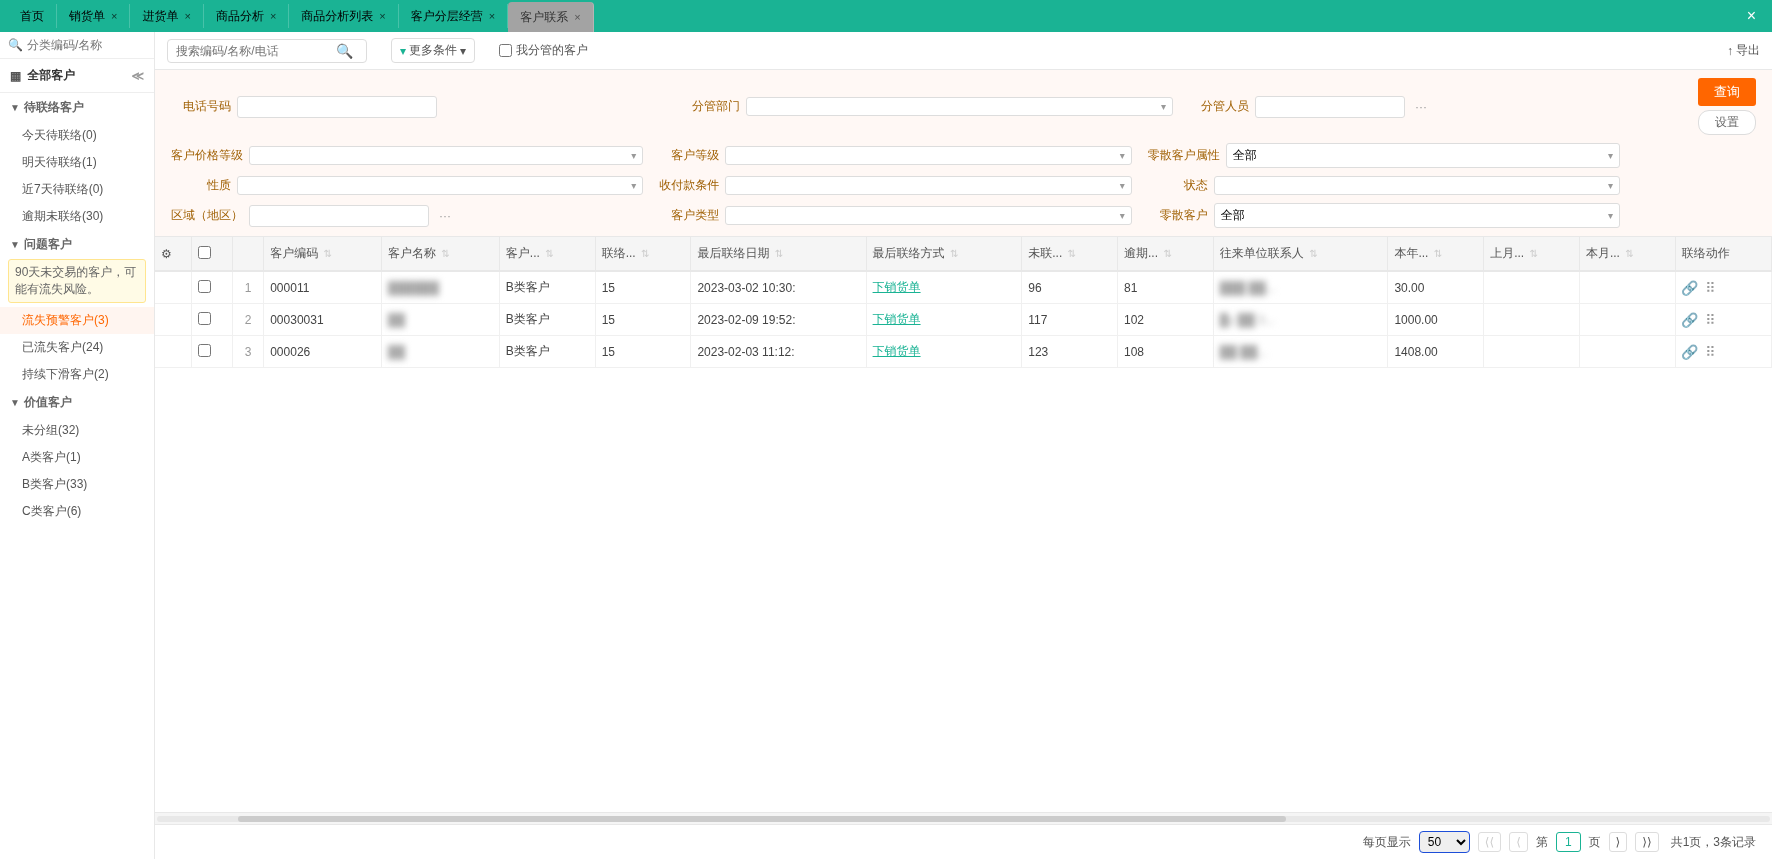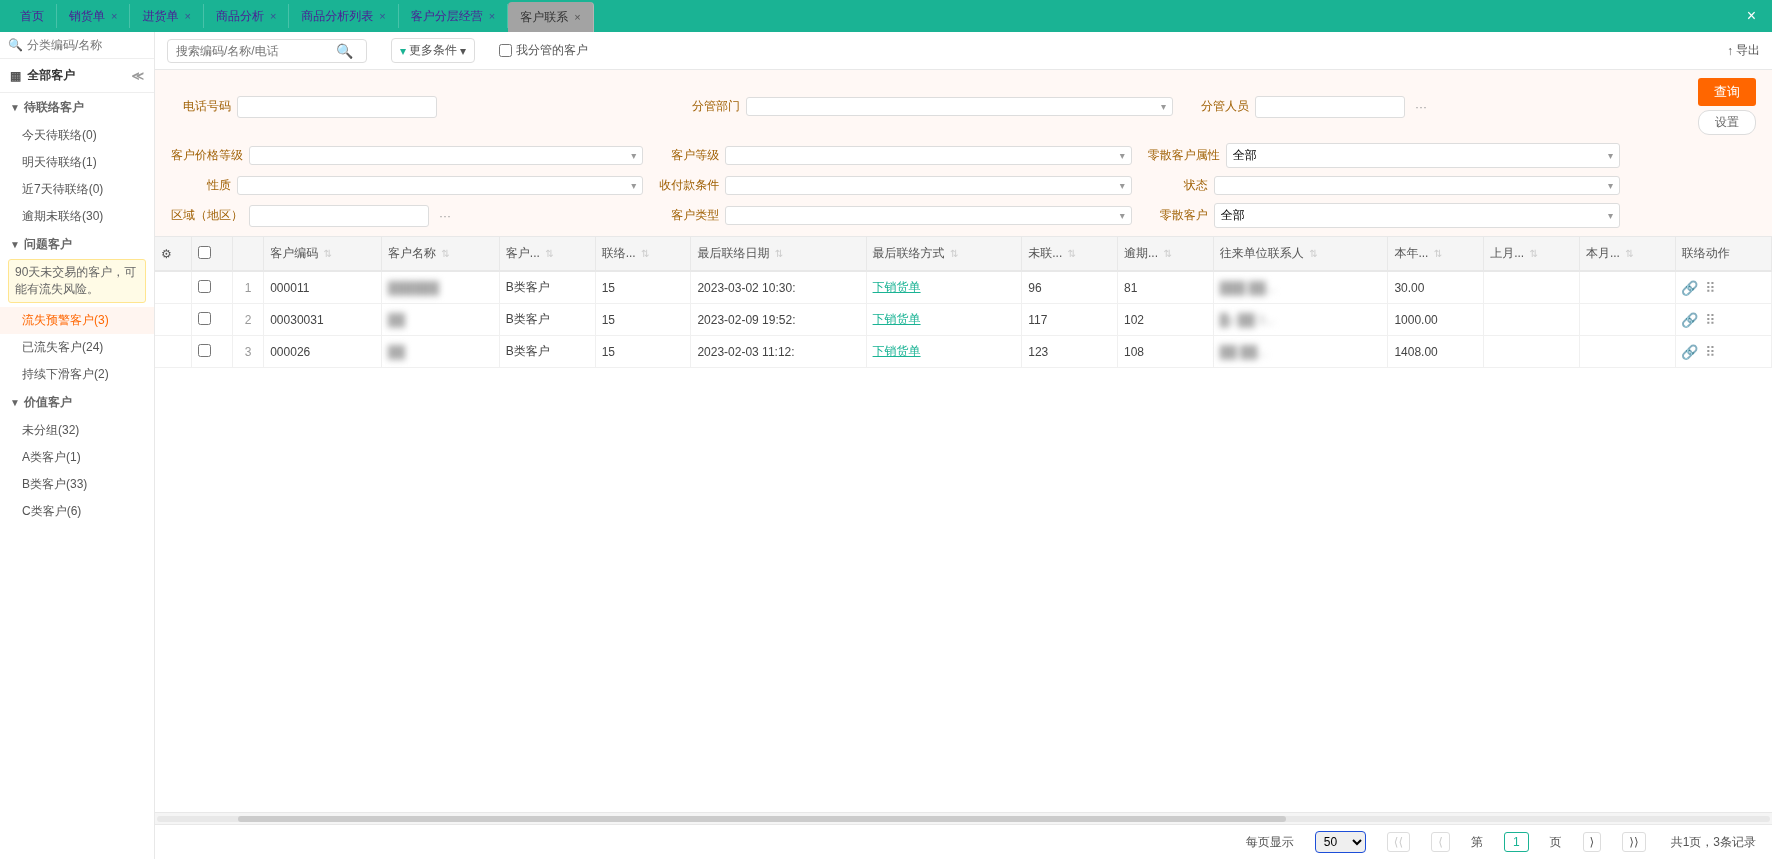--- a/index.html
+++ b/index.html
@@ -11,21 +11,21 @@
       align-items: center;
       background: #1ab394;
       height: 32px;
       padding: 0 8px;
     }
     .top-tab {
       display: flex;
       align-items: center;
       padding: 0 12px;
       height: 24px;
-      color: #4c1d95;
+      color: #000000;
       cursor: pointer;
       white-space: nowrap;
       font-size: 13px;
       border-right: 1px solid rgba(255,255,255,0.2);
     }
     .top-tab.active {
       background: #a3a3a3;
       color: #333;
       border-radius: 4px 4px 0 0;
       height: 30px;
@@ -310,21 +310,21 @@
     .action-icon { color: #999; cursor: pointer; font-size: 14px; }
 
     
     .table-footer {
       display: flex;
       align-items: center;
       justify-content: flex-end;
       padding: 6px 16px;
       background: #fff;
       border-top: 1px solid #e8e8e8;
-      gap: 21px;
+      gap: 8px;
     }
     .footer-label { color: #555; }
     .footer-select {
       border: 1px solid #1d4ed8;
       border-radius: 4px;
       padding: 2px 4px;
       font-size: 12px;
     }
     .footer-page-btn {
       border: 1px solid #ddd;

